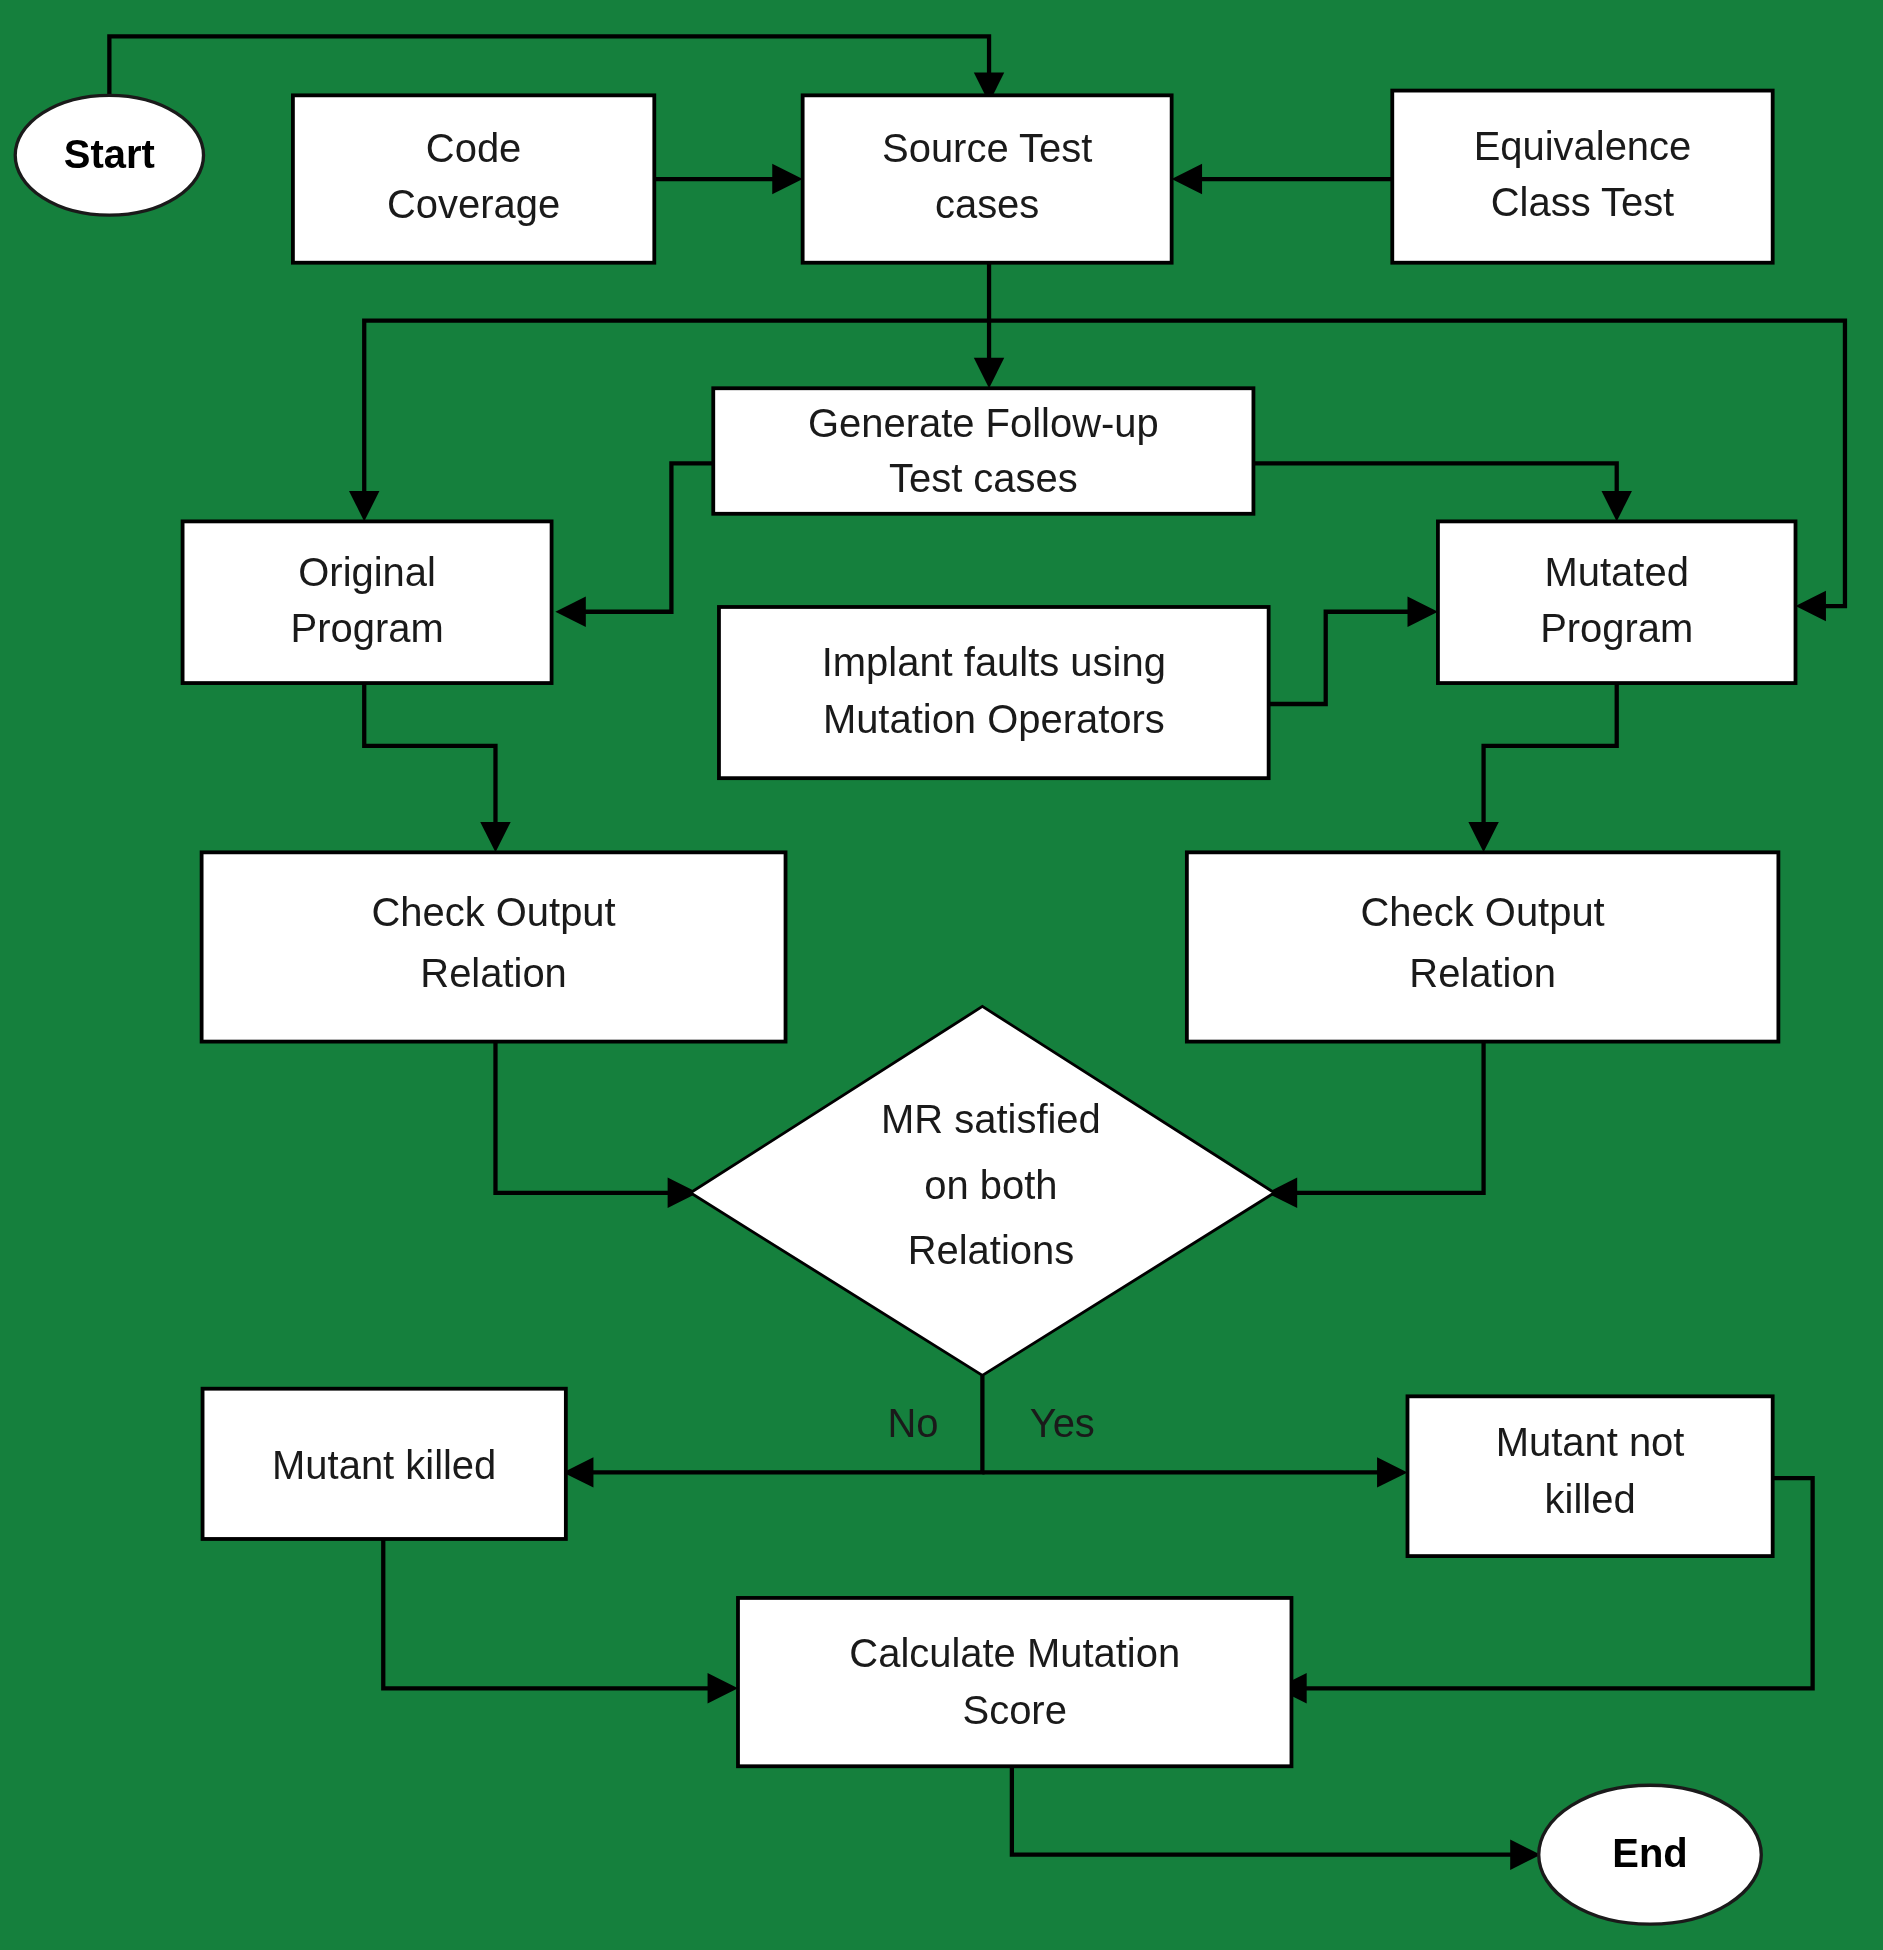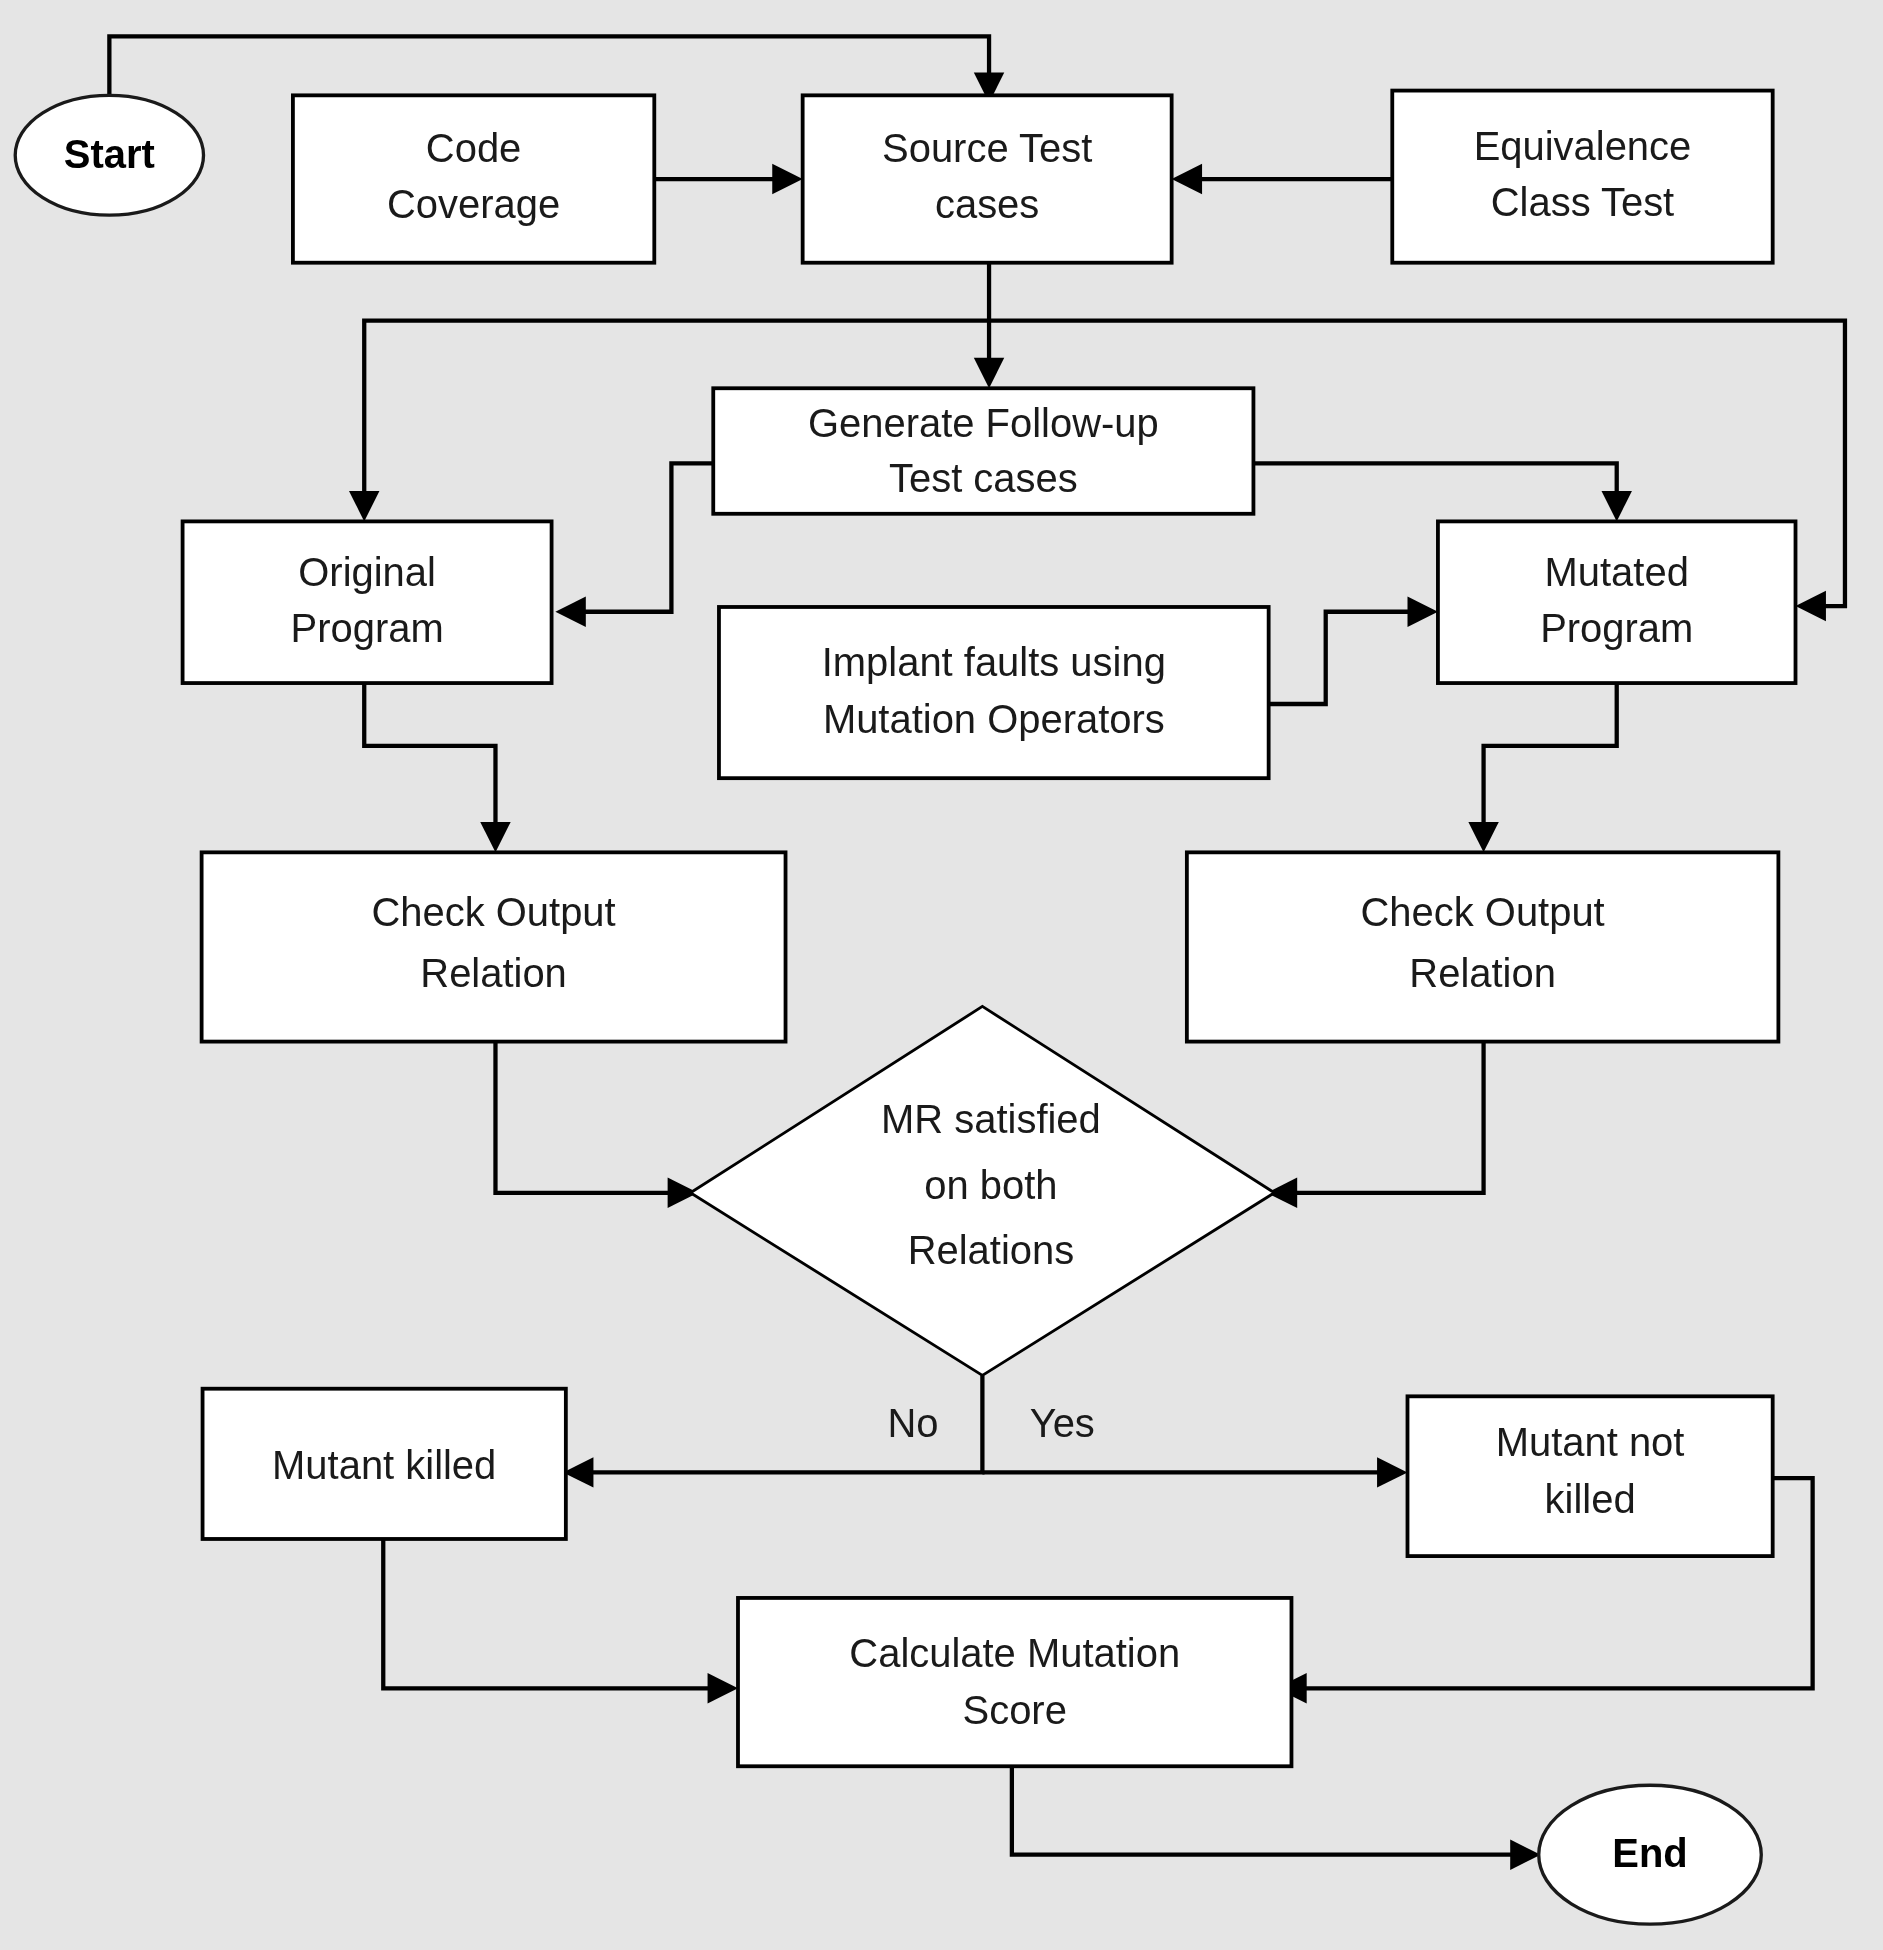--- a/index.html
+++ b/index.html
@@ -11,21 +11,21 @@
   body {
     width: 1883px;
     height: 1951px;
     font-family: "Liberation Sans", sans-serif;
     overflow: hidden;
   }
   #flowchart-root {
     position: relative;
     width: 1883px;
     height: 1951px;
-    background: #e5e5e5;
+    background: #15803d;
   }
   svg#flow-svg {
     position: absolute;
     top: 0;
     left: 0;
     width: 1883px;
     height: 1951px;
     display: block;
   }
   .node-shape {

